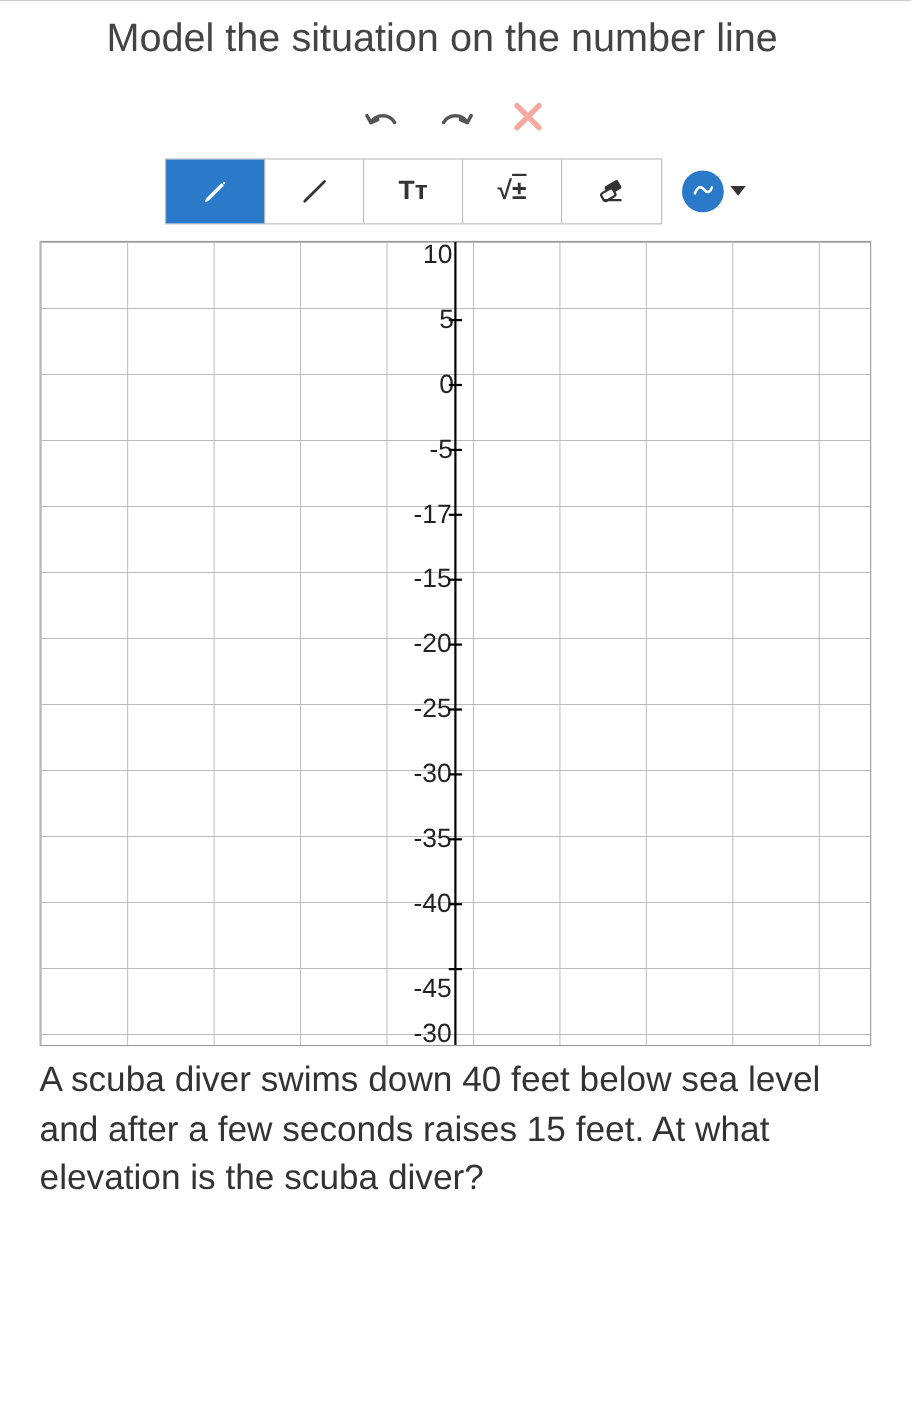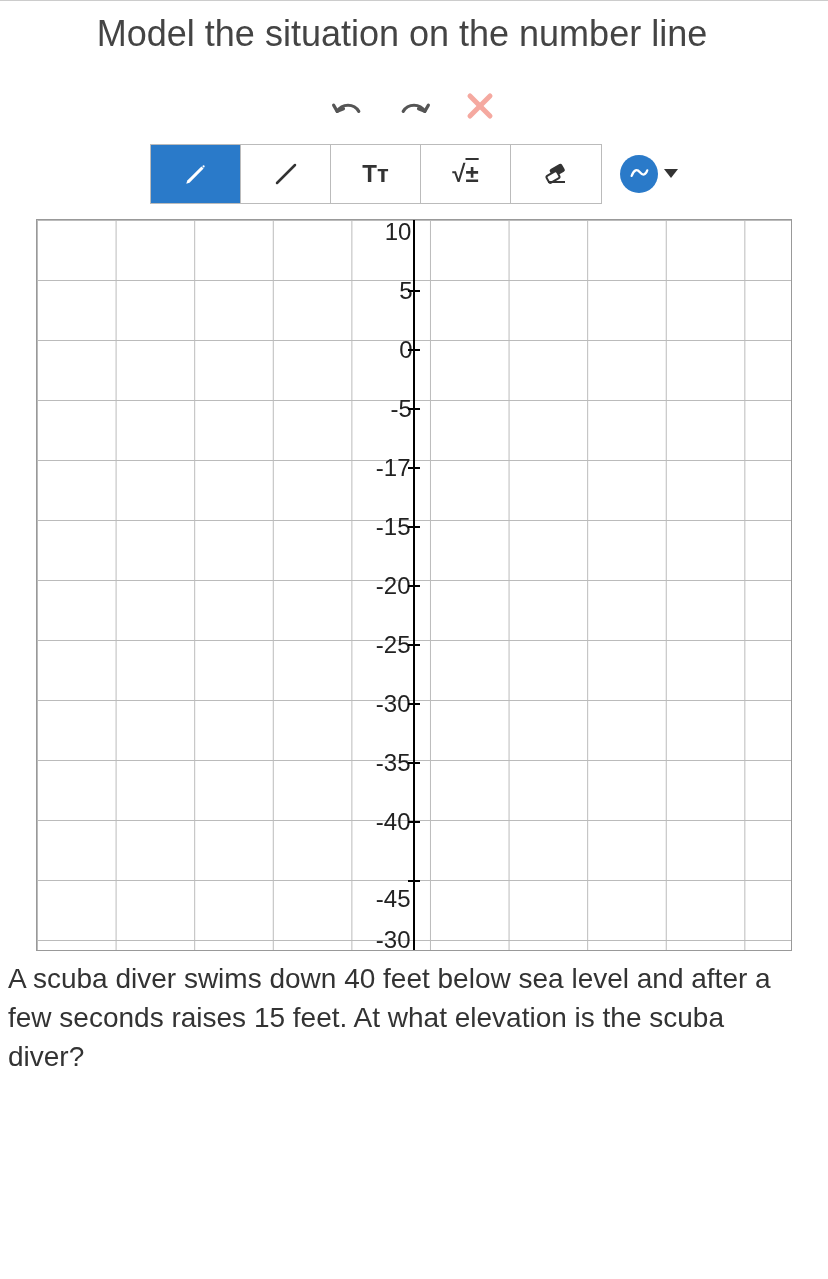--- a/index.html
+++ b/index.html
@@ -97,23 +97,23 @@
     white-space: nowrap;
     font-family: Arial, sans-serif;
   }
   .tick-mark {
     position:absolute;
     left:50%;
     width:12px; height:2px; background:#000;
     transform: translate(-50%,-1px);
   }
   .problem {
-    font-size: 28px;
+    font-size: 32px;
     color: #333;
-    padding: 8px 26px 10px 8px;
+    padding: 8px 26px 10px 36px;
     line-height: 1.4;
   }
   .math-label { font-weight:bold; font-family: Liberation Sans, sans-serif; font-size:24px;}
 </style>
 </head>
 <body>
 
 <div class="topline"></div>
 
 <h1 class="title">Model the situation on the number line</h1>

